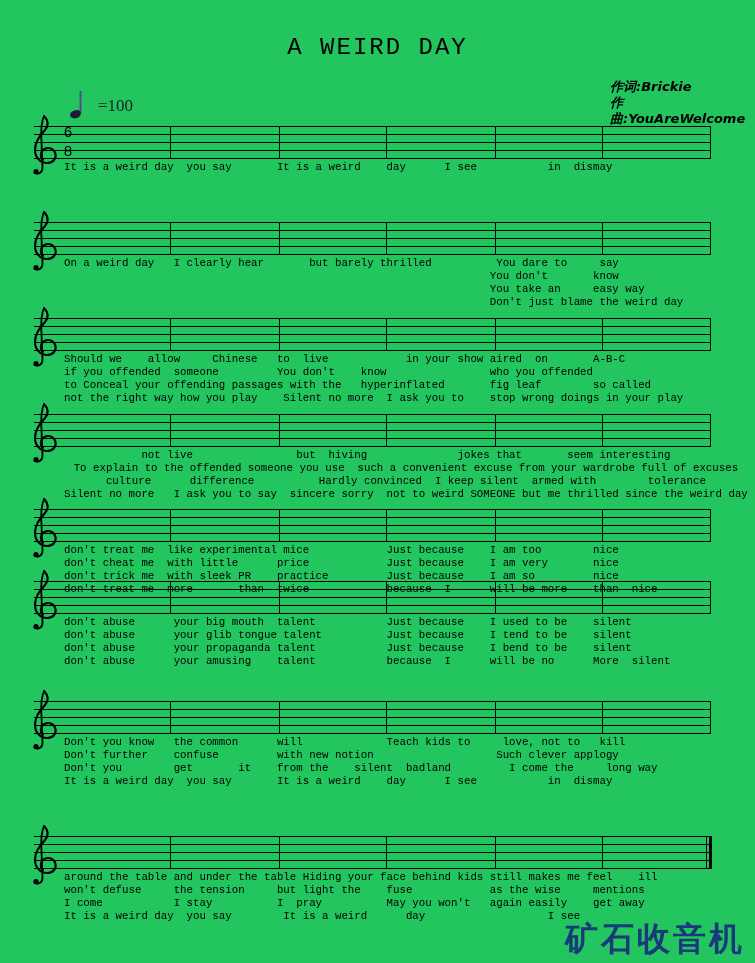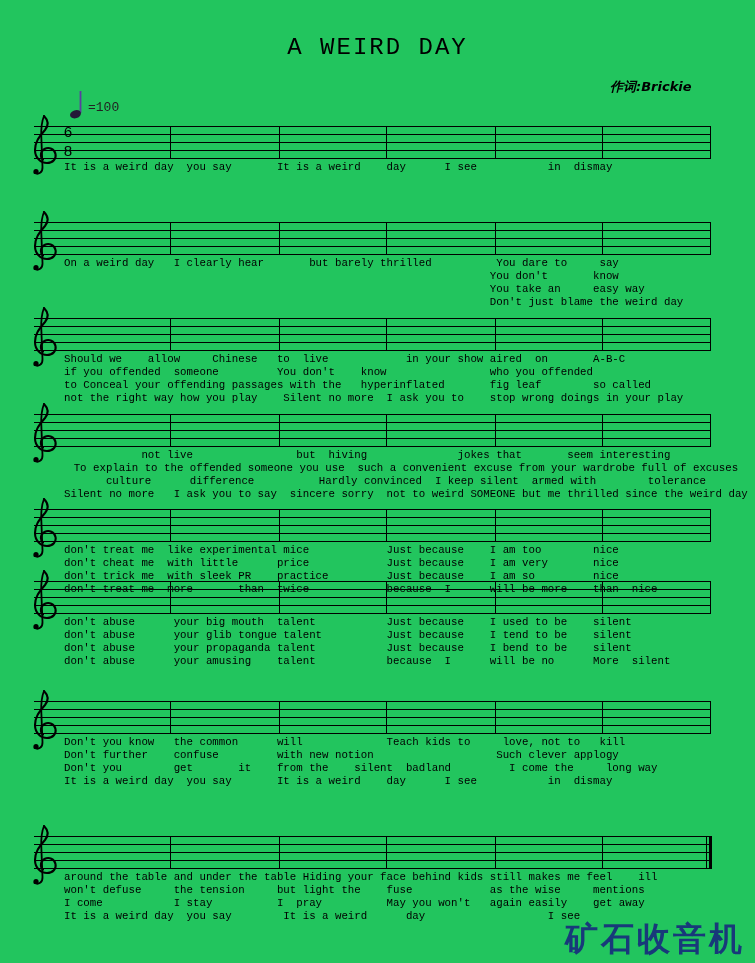--- a/index.html
+++ b/index.html
@@ -4,21 +4,21 @@
 <style>
   html,body{margin:0;padding:0;background:#fff;}
   #page{position:relative;width:755px;height:963px;background:#22c55e;overflow:hidden;
         font-family:"Liberation Mono","DejaVu Sans Mono",monospace;color:#000;}
   #title{position:absolute;left:0;right:0;top:34px;text-align:center;
          font-size:24px;letter-spacing:2px;font-weight:400;}
   #credits{position:absolute;left:610px;top:79px;font-size:13px;line-height:16px;
            font-weight:700;font-family:"DejaVu Sans","Liberation Sans",sans-serif;font-style:italic;}
   #tempo{position:absolute;left:68px;top:88px;height:30px;}
   #tempo svg{vertical-align:bottom;}
-  #tempo .eq{font-size:13px;color:#222;position:relative;top:-4px;left:2px;}
+  #tempo .eq{font-size:17px;color:#222;position:relative;top:-4px;left:12px;font-family:Liberation Serif, serif;}
   .system{position:absolute;left:34px;width:677px;height:33px;}
   .sline{position:absolute;left:0;width:677px;height:1px;background:#000;}
   .bar{position:absolute;top:0;width:1px;height:33px;background:#000;}
   .bar.thick{width:3px;}
   .clef{position:absolute;left:-6px;top:-13px;}
   .ts{position:absolute;left:28px;top:-2px;font-size:15px;line-height:19px;
       text-align:center;width:12px;}
   .ts span{display:block;}
   .lyrics{position:absolute;left:30px;top:35px;margin:0;white-space:pre;
           font-family:"Liberation Mono","DejaVu Sans Mono",monospace;
@@ -30,20 +30,21 @@
 </style>
 </head>
 <body>
 
 <div id="page">
 
   <div id="title">A WEIRD DAY</div>
 
   <div id="credits">
     <div>作词:Brickie</div>
+    <div>作曲:YouAreWelcome</div>
   </div>
 
   <div id="tempo">
     <svg width="18" height="32" viewBox="0 0 18 32">
       <rect x="11.6" y="3" width="1.8" height="22" fill="#5a3fa0"></rect>
       <ellipse cx="7.5" cy="26.2" rx="5.6" ry="4" fill="#241a38" transform="rotate(-18 7.5 26.2)"></ellipse>
     </svg><span class="eq">=100</span>
   </div>
 
   <div id="score">

